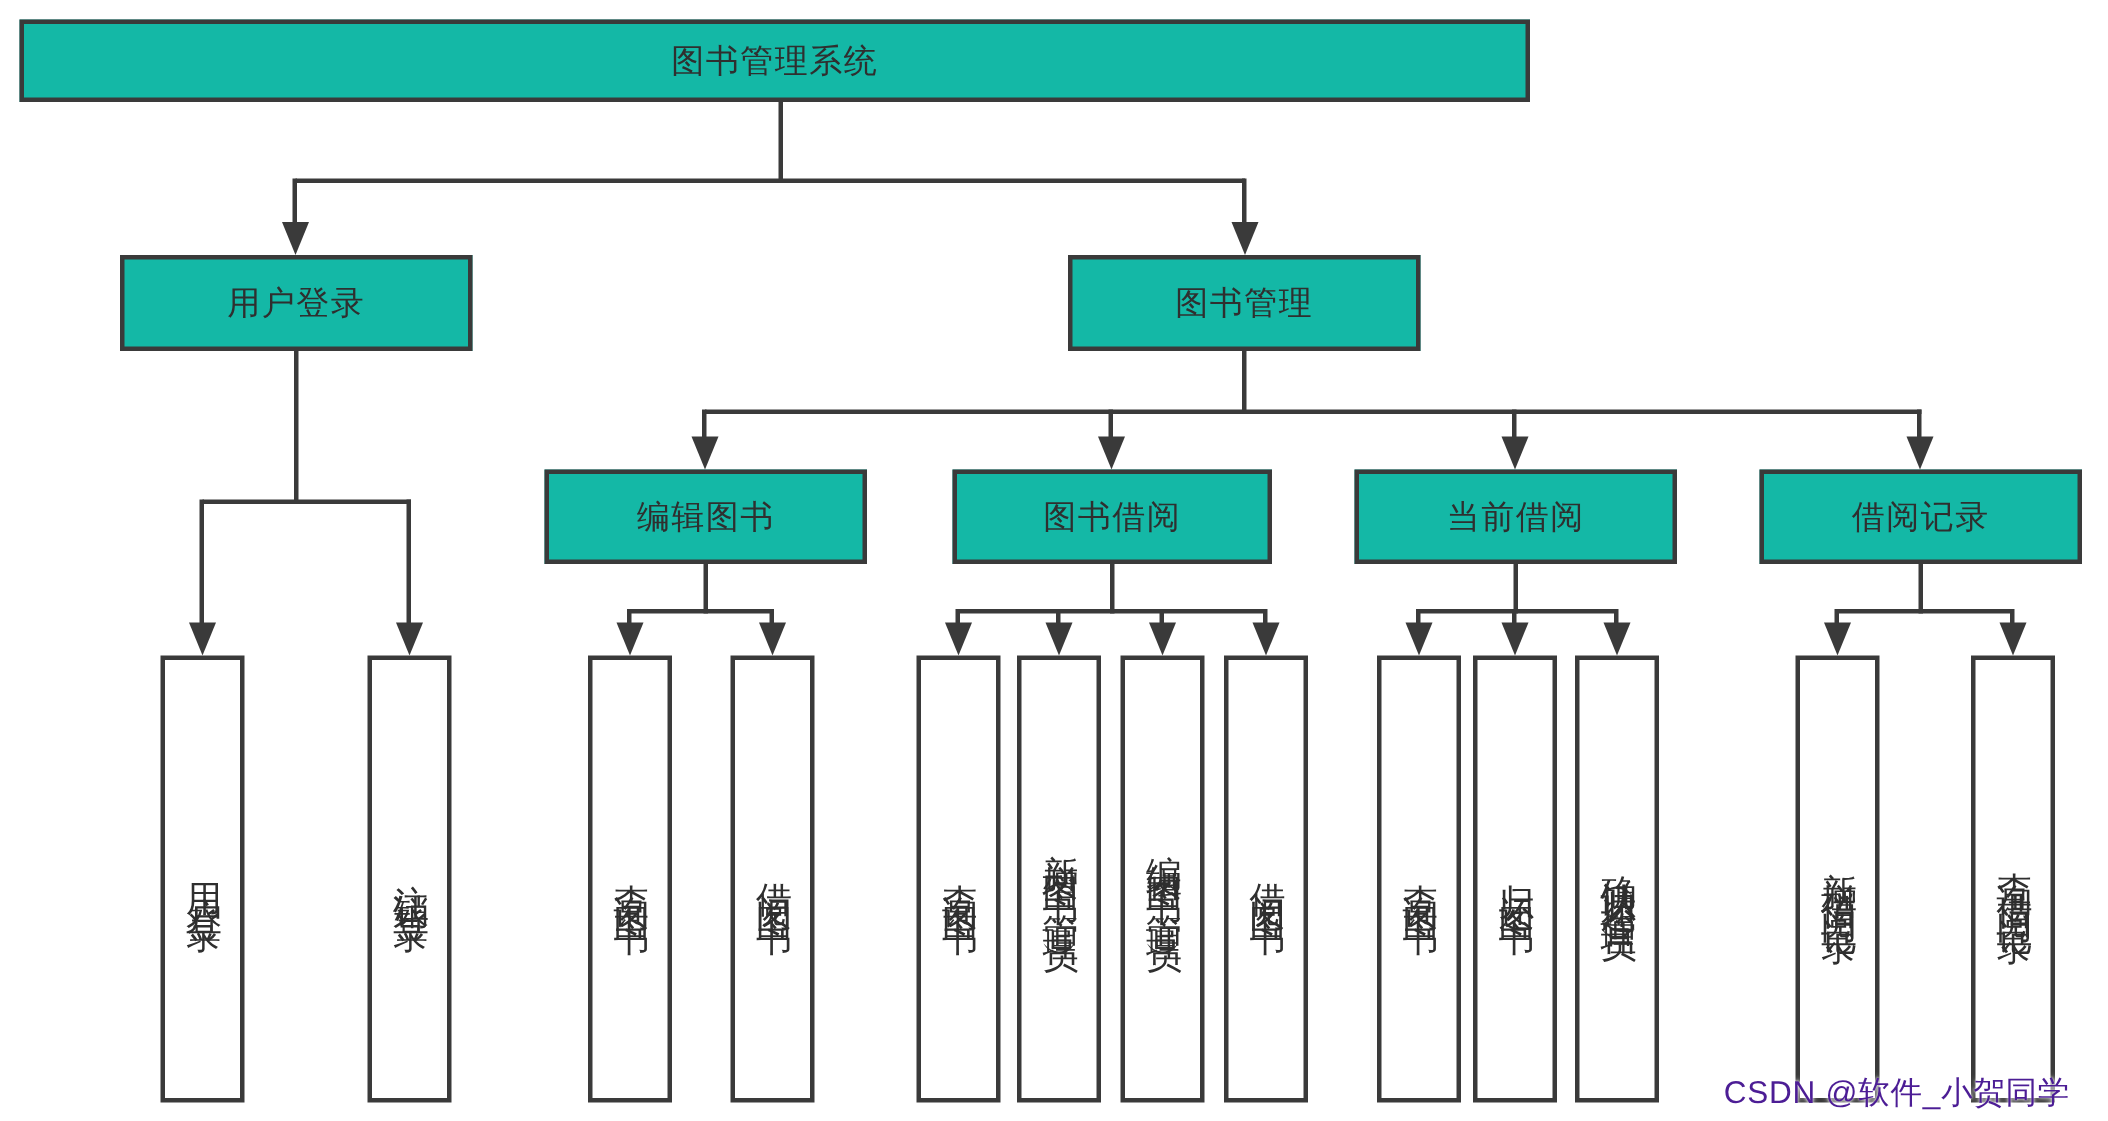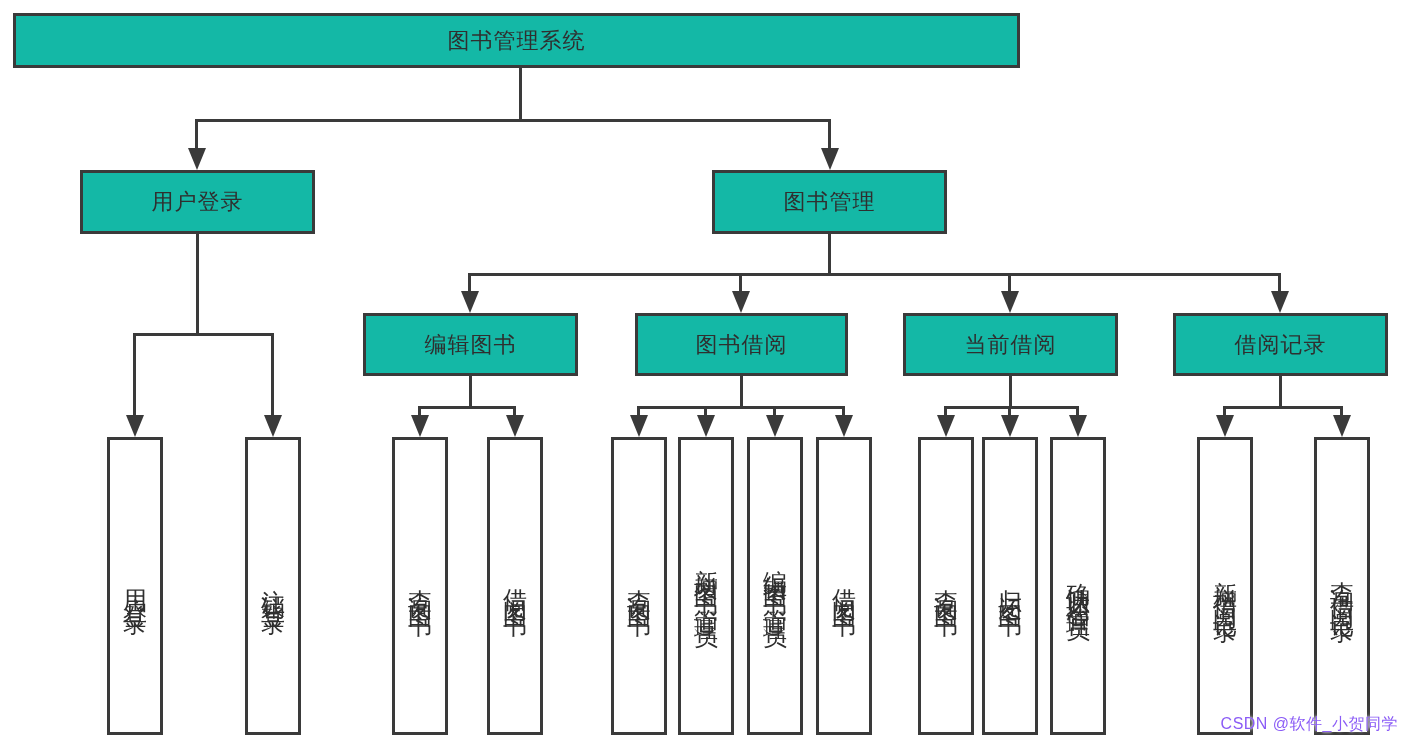--- a/index.html
+++ b/index.html
@@ -43,22 +43,22 @@
   .arrow::before{
     content:'';position:absolute;left:7px;top:0;width:3px;
     height:calc(100% - 14px);background:#3a3a3a;
   }
   .arrow::after{
     content:'';position:absolute;left:0;bottom:0;width:0;height:0;
     border-left:9px solid transparent;border-right:9px solid transparent;
     border-top:22px solid #3a3a3a;
   }
   .watermark{
-    position:absolute;top:714px;right:7px;
-    font-size:16px;color:#8b5cf6;z-index:5;
+    position:absolute;top:714px;right:25px;
+    font-size:21px;color:#4c1d95;z-index:5;
     text-shadow:0 0 2px #ffffff,0 0 4px #ffffff;
     letter-spacing:0.5px;
   }
 </style>
 </head>
 <body>
 
 <div id="canvas">
 
   <div class="box" style="left:13px;top:13px;width:1007px;height:55px;">

